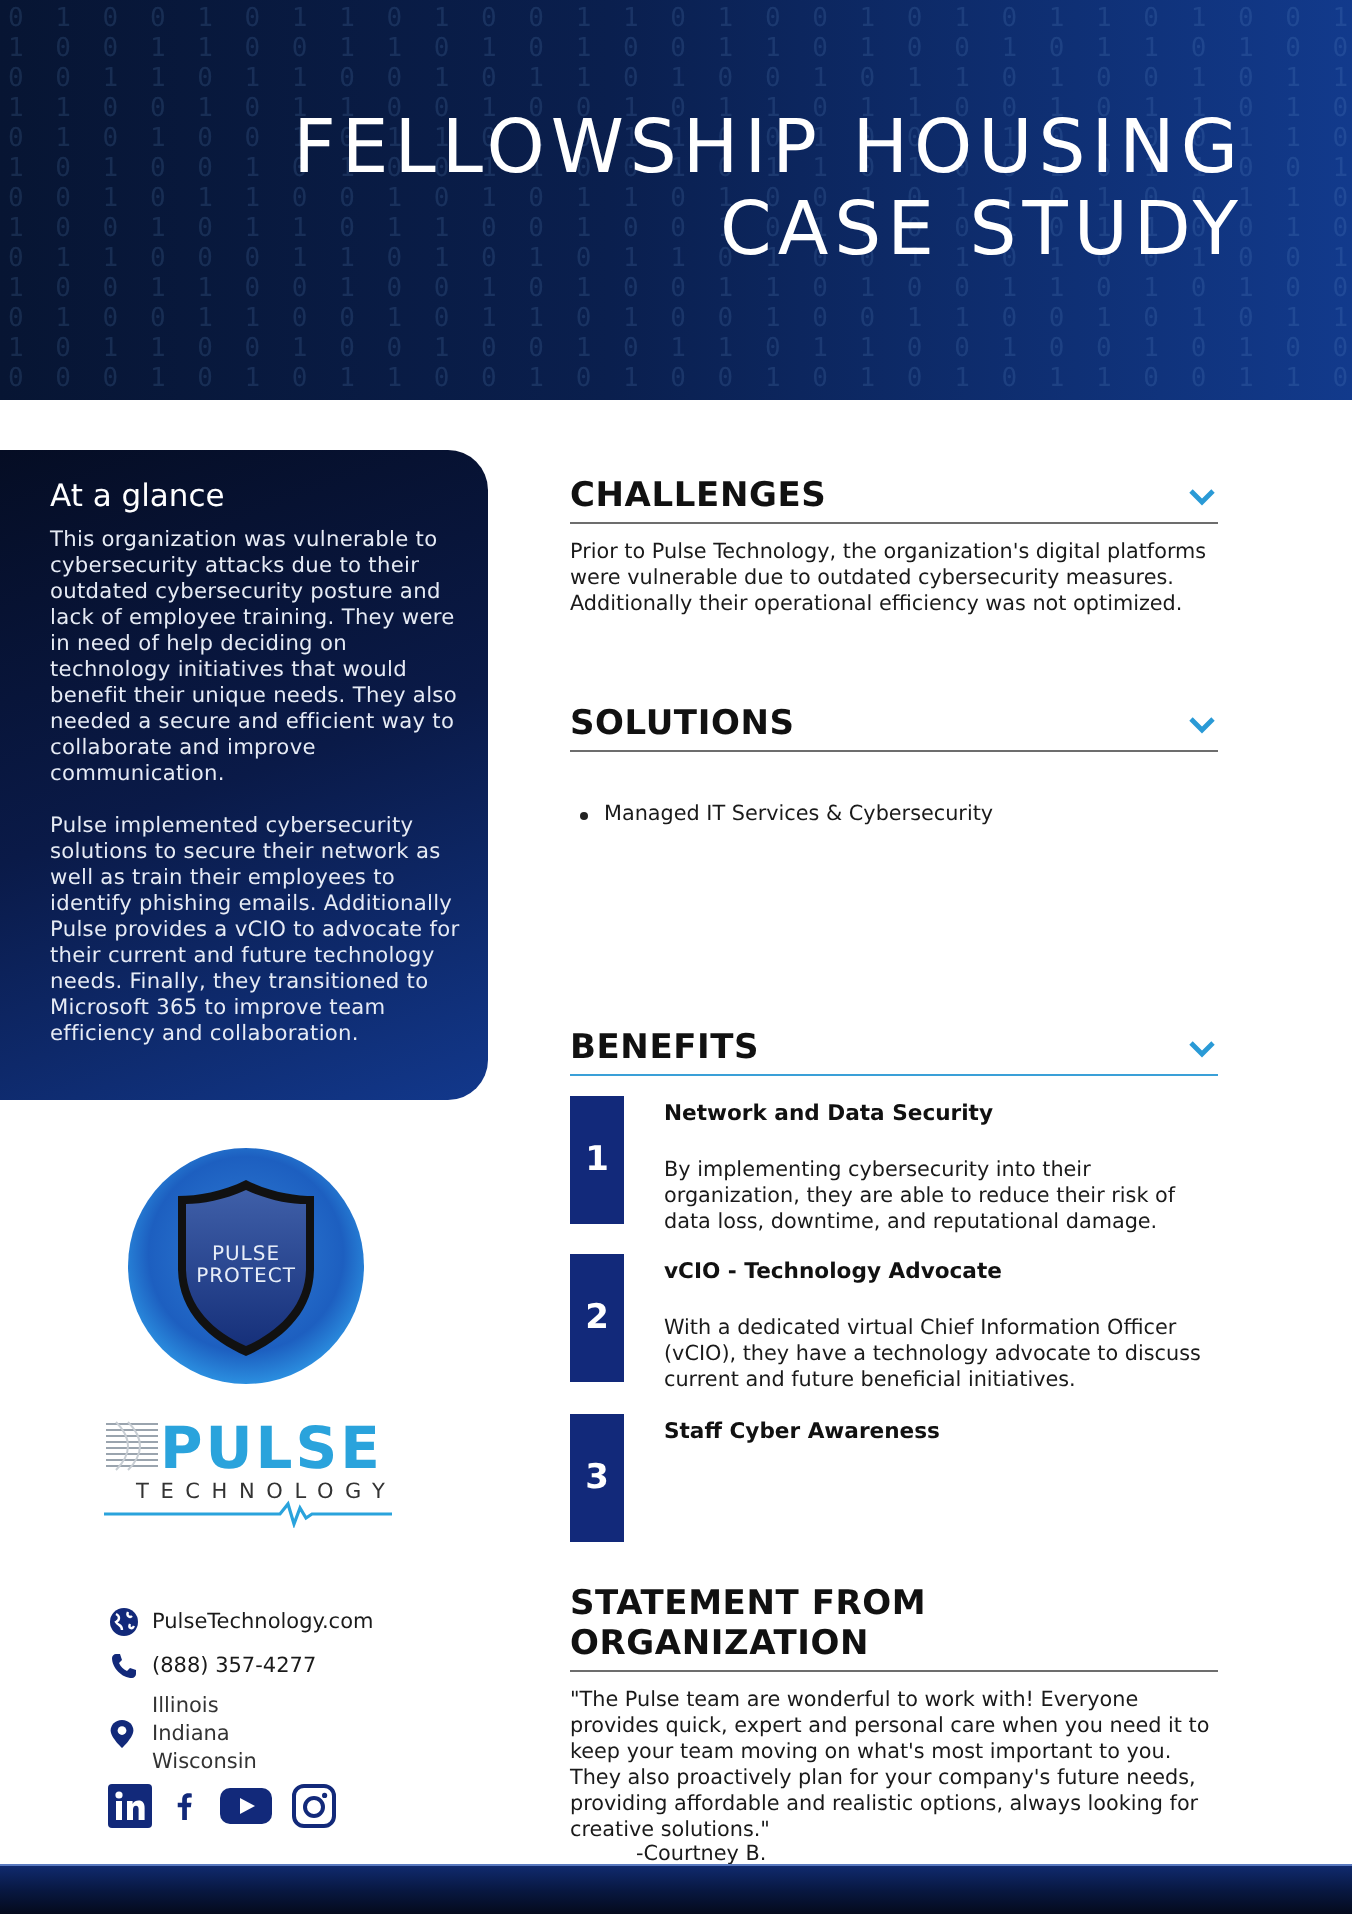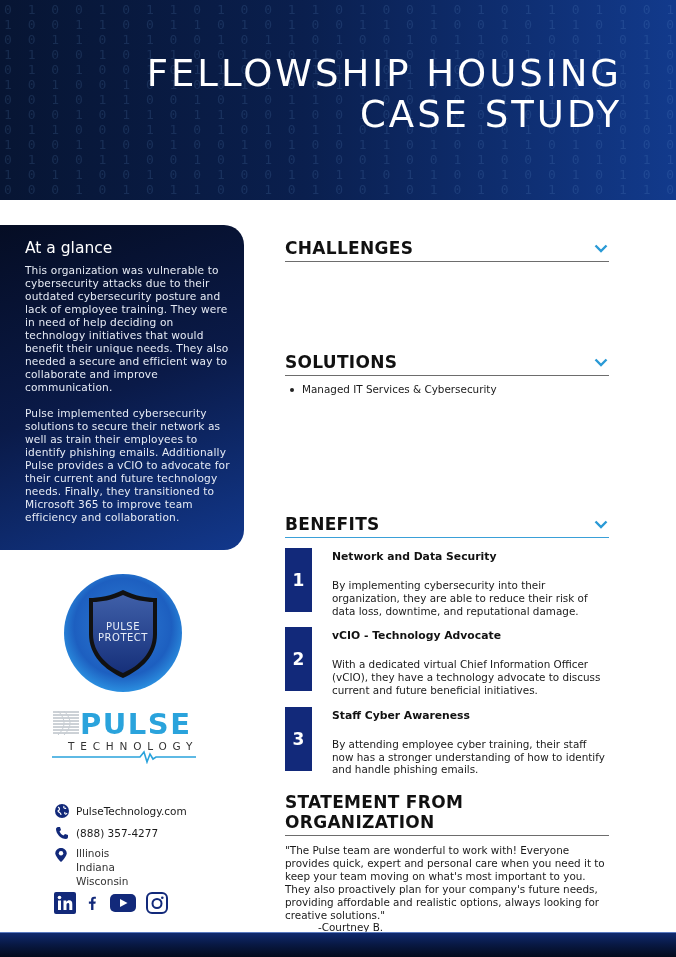--- a/index.html
+++ b/index.html
@@ -42,34 +42,34 @@
   .pulse-word { position: absolute; left: 28px; top: 0; font-size: 29px; font-weight: bold; color: #2aa3dc; letter-spacing: 1.5px; font-family: "DejaVu Sans", sans-serif; }
   .tech-word { position: absolute; left: 16px; top: 33px; font-size: 10.5px; letter-spacing: 5.8px; color: #333; }
   .pulse-lines { position: absolute; left: 0; top: 2px; width: 28px; height: 28px; }
   .pulse-ecg { position: absolute; left: 0; top: 43px; width: 144px; height: 14px; }
 
   
   .contact { position: absolute; left: 54px; top: 802px; font-size: 10.5px; color: #1a1a1a; }
   .contact-row { display: flex; align-items: center; height: 18px; margin-bottom: 4px; }
   .contact-row .ic { width: 16px; height: 16px; margin-right: 6px; display: inline-block; }
   .addr-list { line-height: 14px; color: #333; margin-left: 8px; }
-  .addr-block { display: flex; margin-top: 2px; }
+  .addr-block { display: flex; align-items: center; margin-top: 2px; }
 
   .socials { position: absolute; left: 54px; top: 892px; display: flex; gap: 10px; align-items: center; }
   .socials .s { width: 22px; height: 22px; display: inline-block; }
 
   
   .col { position: absolute; left: 285px; width: 324px; }
   .sec-head { display: flex; justify-content: space-between; align-items: center; padding-bottom: 3px; border-bottom: 1.5px solid #6d6d6d; }
   .sec-head.blue { border-bottom-color: #3aa0d8; }
   .sec-head h3 { font-size: 17px; font-weight: bold; color: #111; letter-spacing: 0.3px; font-family: "DejaVu Sans", sans-serif; }
   .chev { width: 14px; height: 9px; margin-right: 1px; }
   .body-text { font-size: 10.4px; line-height: 12.8px; color: #1a1a1a; margin-top: 8px; }
 
-  ul.sol { list-style: none; margin-top: 7px; font-size: 10.4px; line-height: 12.9px; color: #1a1a1a; }
+  ul.sol { list-style: none; margin-top: 25px; font-size: 10.4px; line-height: 12.9px; color: #1a1a1a; }
   ul.sol > li { padding-left: 17px; position: relative; }
   ul.sol > li::before { content: ""; position: absolute; left: 5px; top: 5px; width: 4px; height: 4px; background: #222; border-radius: 50%; }
   ul.sub { list-style: none; }
   ul.sub li { padding-left: 17px; position: relative; }
   ul.sub li::before { content: ""; position: absolute; left: 4px; top: 4.5px; width: 3px; height: 3px; border: 1px solid #222; border-radius: 50%; }
 
   .benefit { display: flex; margin-top: 10px; }
   .benefit .num {
     width: 27px; height: 64px; background: #12297a; color: #fff;
     font-weight: bold; font-size: 17px; display: flex; align-items: center; justify-content: center; flex-shrink: 0;
@@ -205,20 +205,21 @@
   </svg>
 </div>
 
 <div class="col" style="top:238px;">
   <div class="sec-head">
     <h3>CHALLENGES</h3>
     <svg class="chev" viewBox="0 0 14 9">
         <path d="M1.5 1.5 L7 7 L12.5 1.5" stroke="#2a9ad6" stroke-width="2.4" fill="none"></path>
       </svg>
   </div>
+  <p class="body-text">Prior to Pulse Technology, the organization's digital platforms were vulnerable due to outdated cybersecurity measures. Additionally their operational efficiency was not optimized.</p>
 </div>
 
 <div class="col" style="top:352px;">
   <div class="sec-head">
     <h3>SOLUTIONS</h3>
     <svg class="chev" viewBox="0 0 14 9">
         <path d="M1.5 1.5 L7 7 L12.5 1.5" stroke="#2a9ad6" stroke-width="2.4" fill="none"></path>
       </svg>
   </div>
   <ul class="sol">
@@ -246,21 +247,20 @@
     <div class="num">2</div>
     <div class="btxt">
       <div class="btitle">vCIO - Technology Advocate</div>
       <div class="bdesc">With a dedicated virtual Chief Information Officer (vCIO), they have a technology advocate to discuss current and future beneficial initiatives.</div>
     </div>
   </div>
   <div class="benefit">
     <div class="num">3</div>
     <div class="btxt">
       <div class="btitle">Staff Cyber Awareness</div>
-      <div class="bdesc">By attending employee cyber training, their staff now has a stronger understanding of how to identify and handle phishing emails.</div>
     </div>
   </div>
 </div>
 
 <div class="col" style="top:792px;">
   <div class="sec-head">
     <h3>STATEMENT FROM ORGANIZATION</h3>
   </div>
   <p class="quote">"The Pulse team are wonderful to work with! Everyone provides quick, expert and personal care when you need it to keep your team moving on what's most important to you. They also proactively plan for your company's future needs, providing affordable and realistic options, always looking for creative solutions."</p>
   <p class="sig">-Courtney B.</p>

